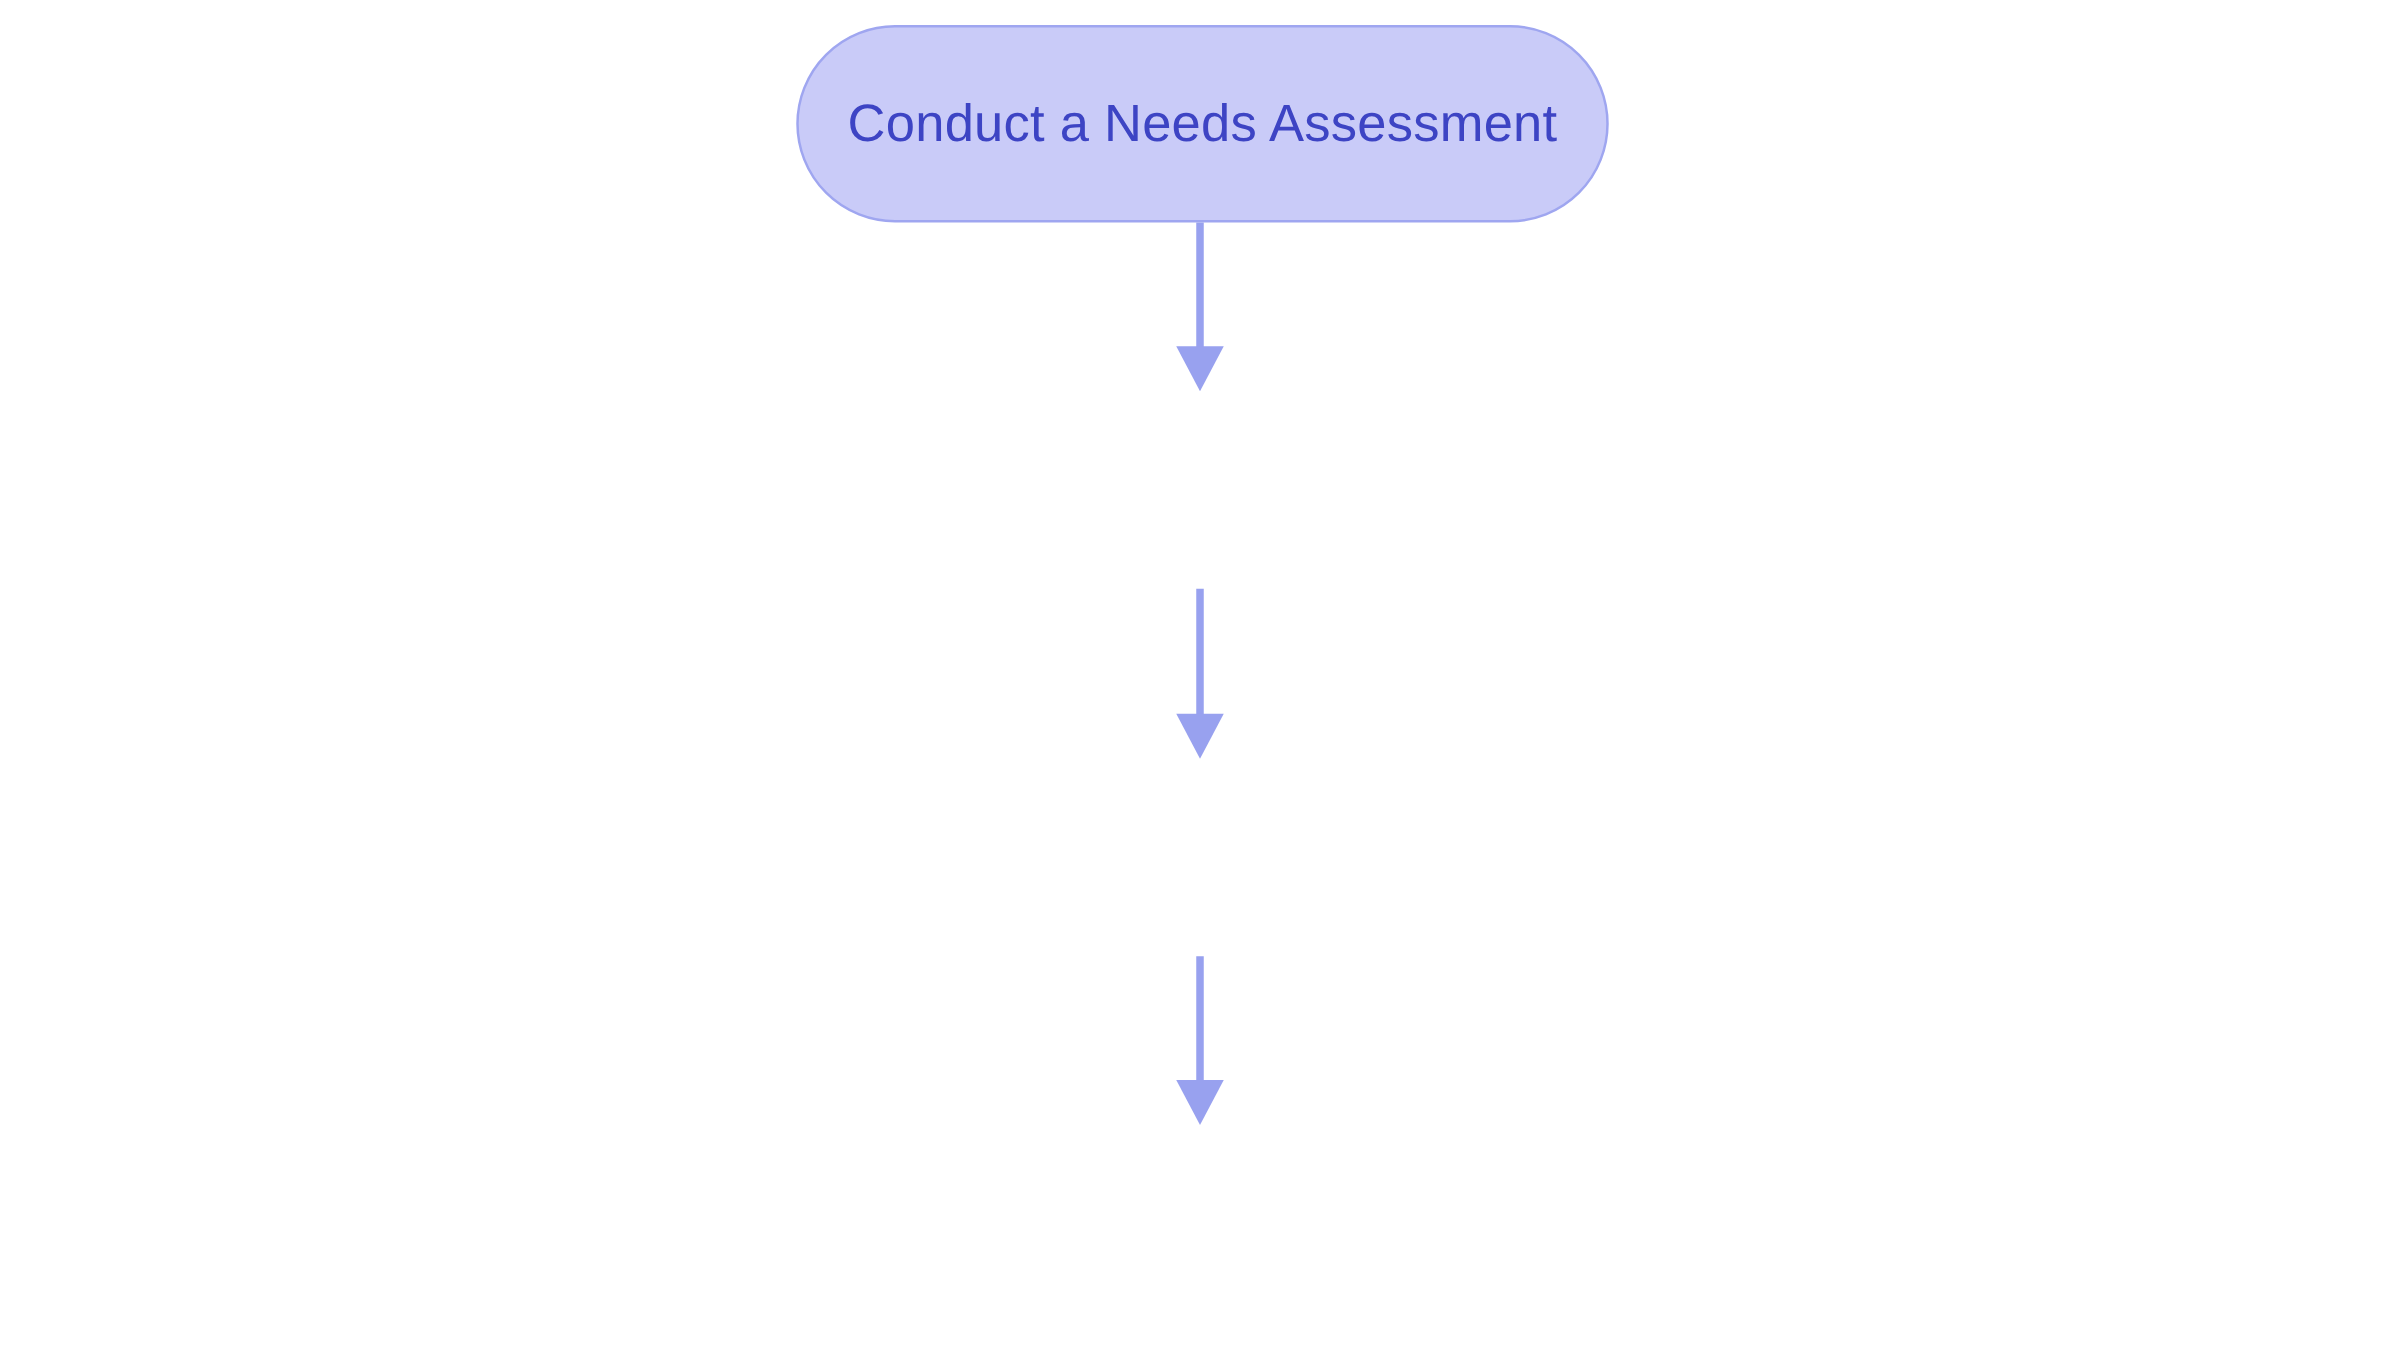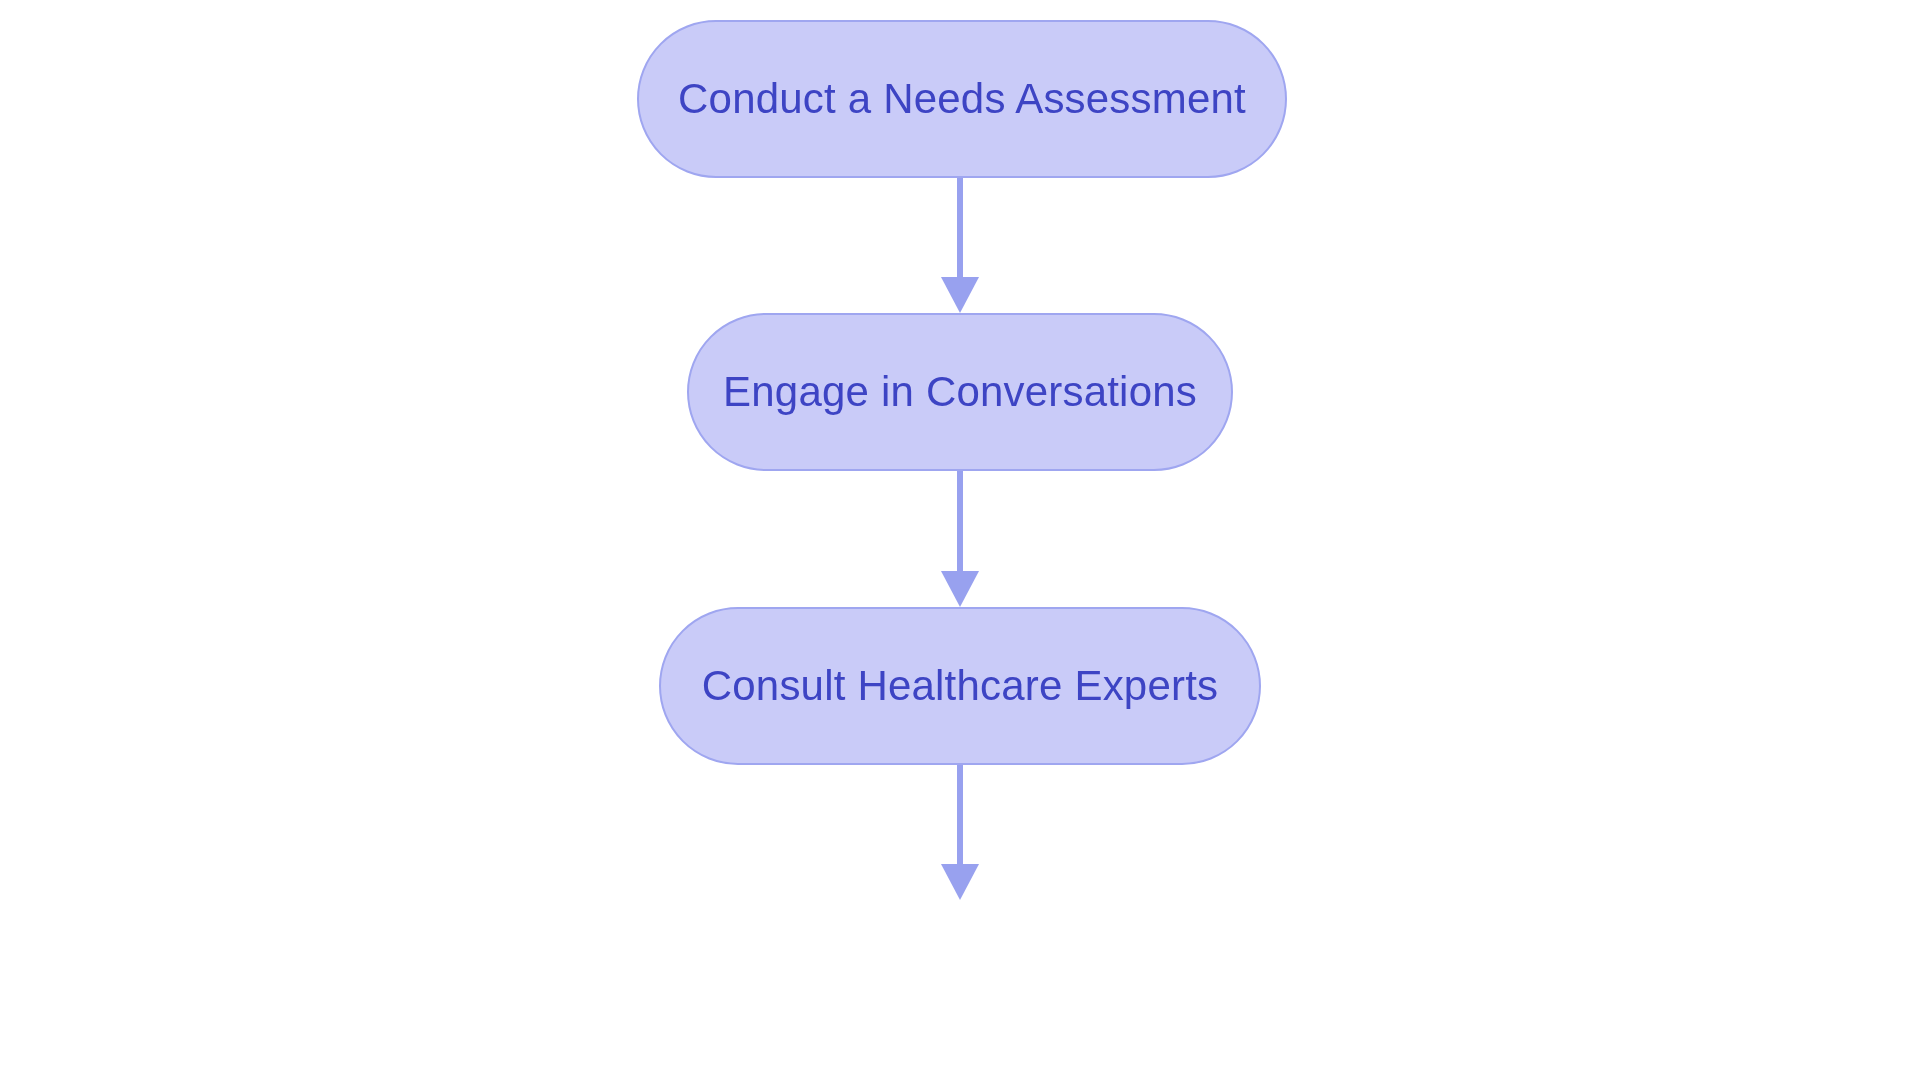--- a/index.html
+++ b/index.html
@@ -67,32 +67,26 @@
 
   <div class="node node-1">
     <span>Conduct a Needs Assessment</span>
   </div>
 
   <div class="connector connector-1">
     <div class="shaft"></div>
     <div class="head"></div>
   </div>
 
-  <div class="node node-2">
-    <span>Engage in Conversations</span>
-  </div>
 
   <div class="connector connector-2">
     <div class="shaft"></div>
     <div class="head"></div>
   </div>
 
-  <div class="node node-3">
-    <span>Consult Healthcare Experts</span>
-  </div>
 
   <div class="connector connector-3">
     <div class="shaft"></div>
     <div class="head"></div>
   </div>
 
 
 </div>
 
 </body></html>

